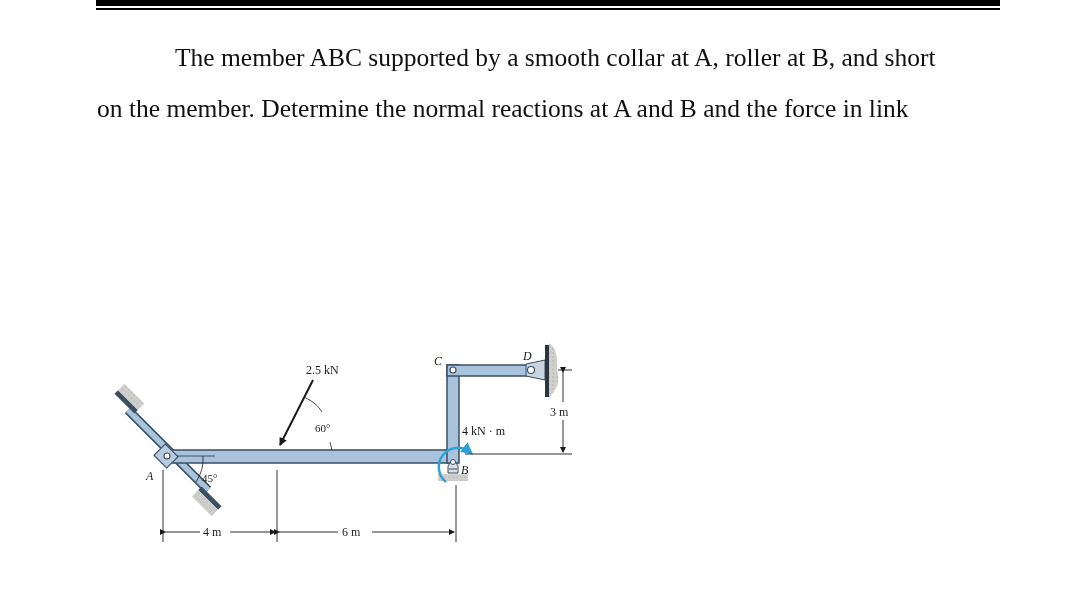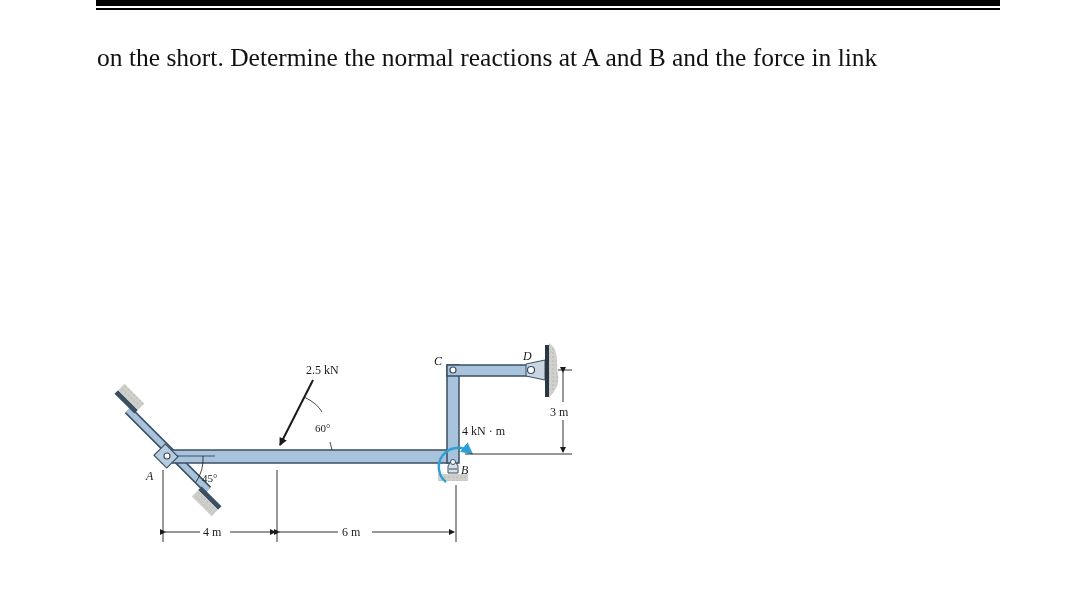--- a/index.html
+++ b/index.html
@@ -13,21 +13,22 @@
   .figure { position: absolute; left: 0; top: 0; width: 1080px; height: 603px; pointer-events: none; }
   .figure text { font-family: "Liberation Serif", serif; fill: #1a1a1a; }
 </style>
 </head>
 <body>
 
 <div class="rule-top"></div>
 <div class="rule-bottom"></div>
 
 <div class="paragraph">
-  <span class="rest" style="text-indent:0">on the short. Determine the normal reactions at A and B and the force in link</span>
+  <span class="first">The member ABC supported by a smooth collar at A, roller at B, and short</span>
+  <span class="rest" style="text-indent:0">on the member. Determine the normal reactions at A and B and the force in link</span>
 </div>
 
 <svg class="figure" viewBox="0 0 1080 603" width="1080" height="603">
   <defs>
     <marker id="arrowK" markerWidth="8" markerHeight="8" refX="7" refY="4" orient="auto" markerUnits="userSpaceOnUse">
       <path d="M0,0 L8,4 L0,8 Z" fill="#1a1a1a"></path>
     </marker>
     <marker id="arrowSmall" markerWidth="6" markerHeight="6" refX="5" refY="3" orient="auto" markerUnits="userSpaceOnUse">
       <path d="M0,0 L6,3 L0,6 Z" fill="#1a1a1a"></path>
     </marker>

